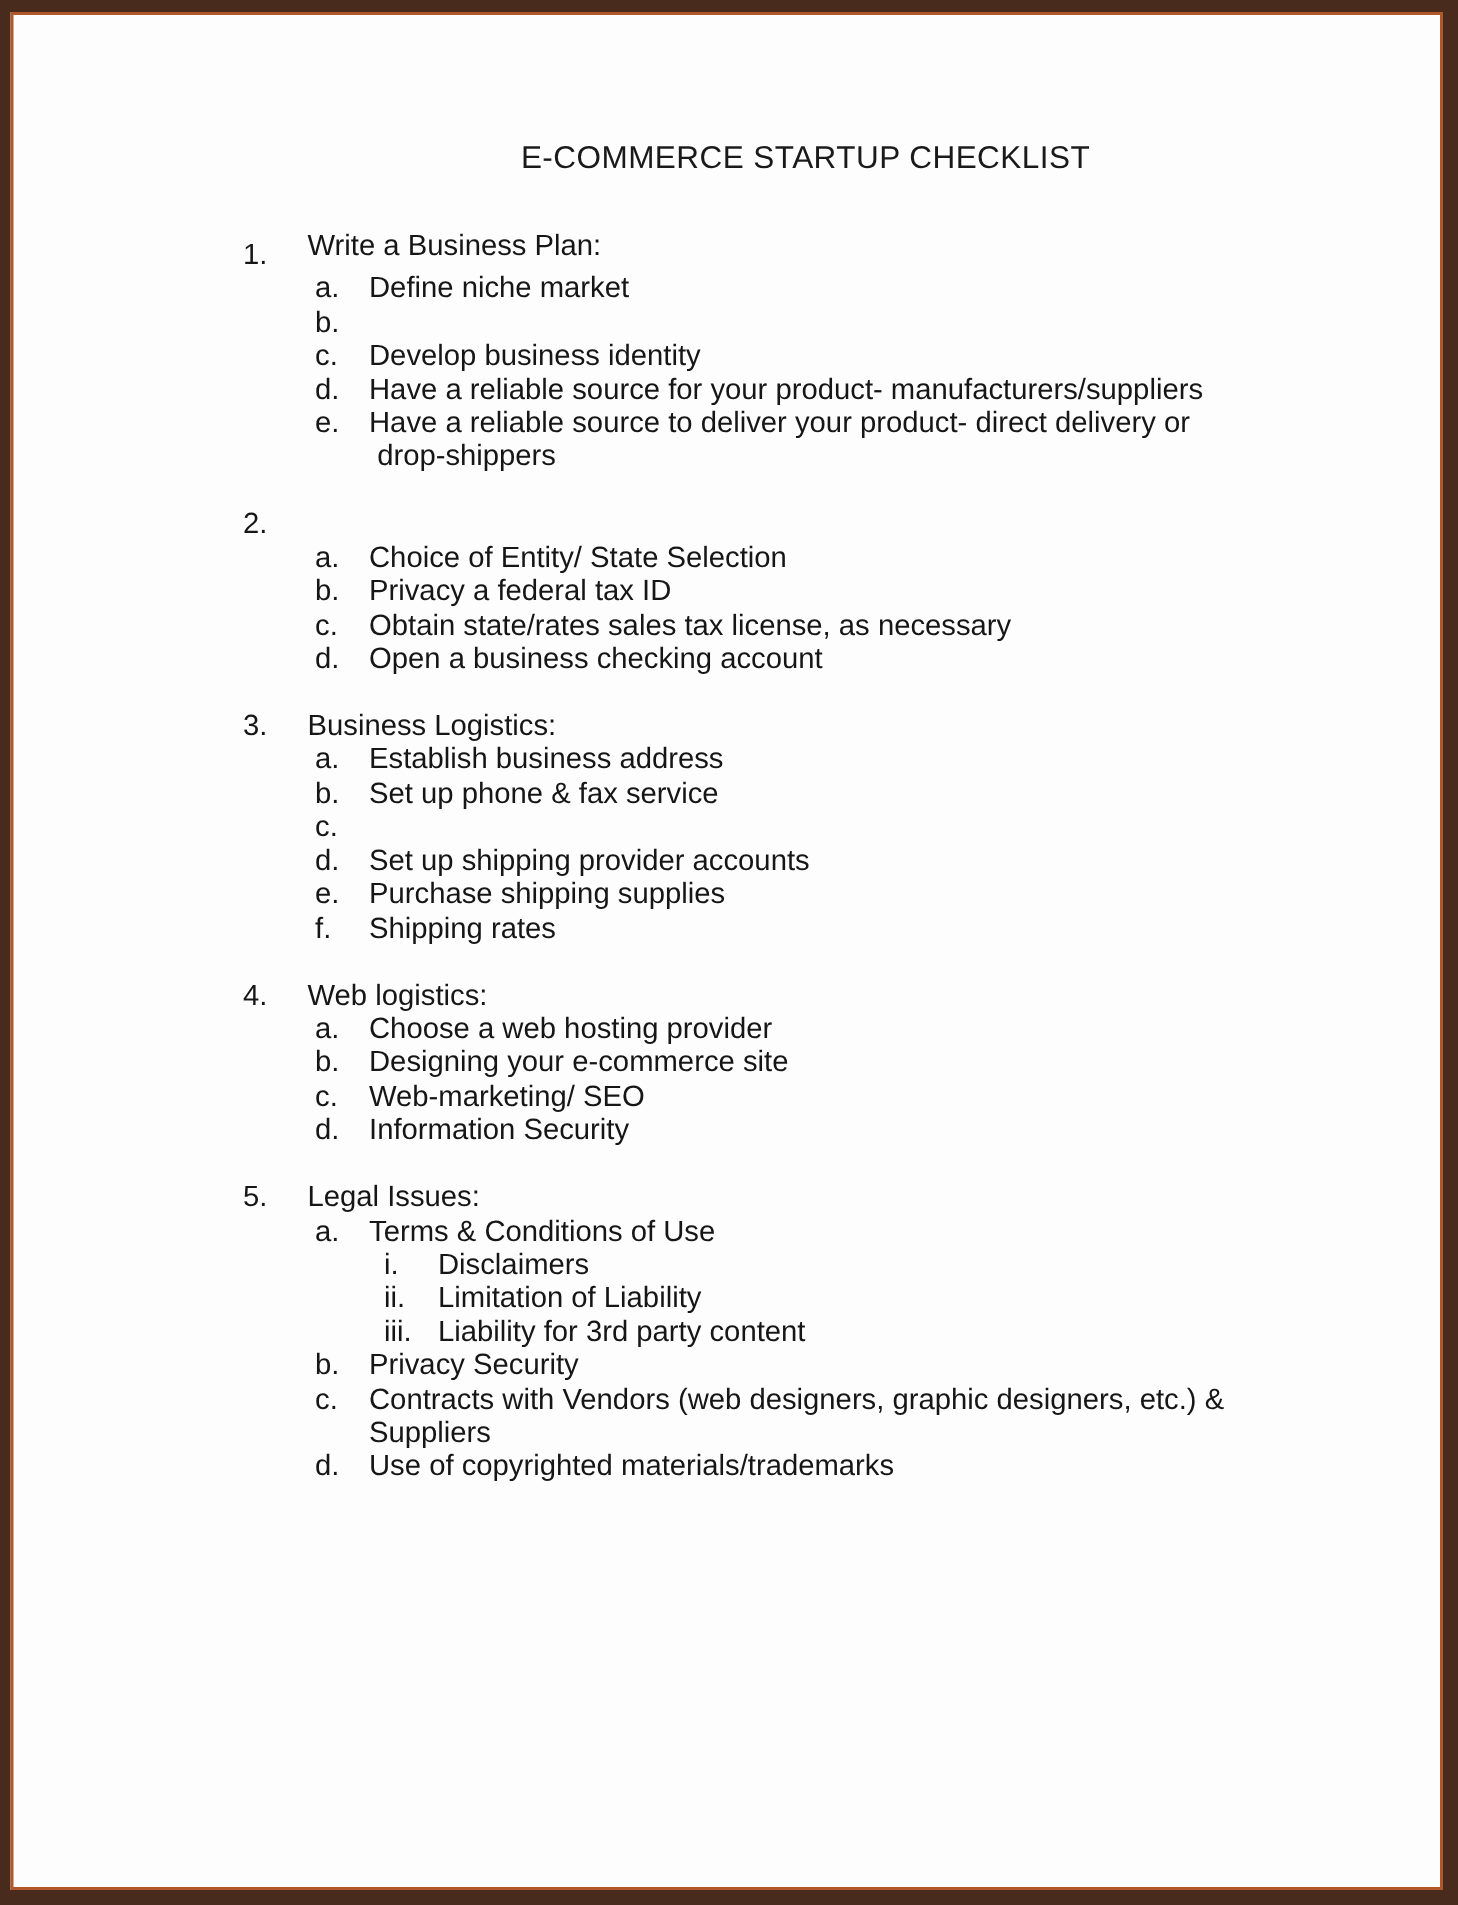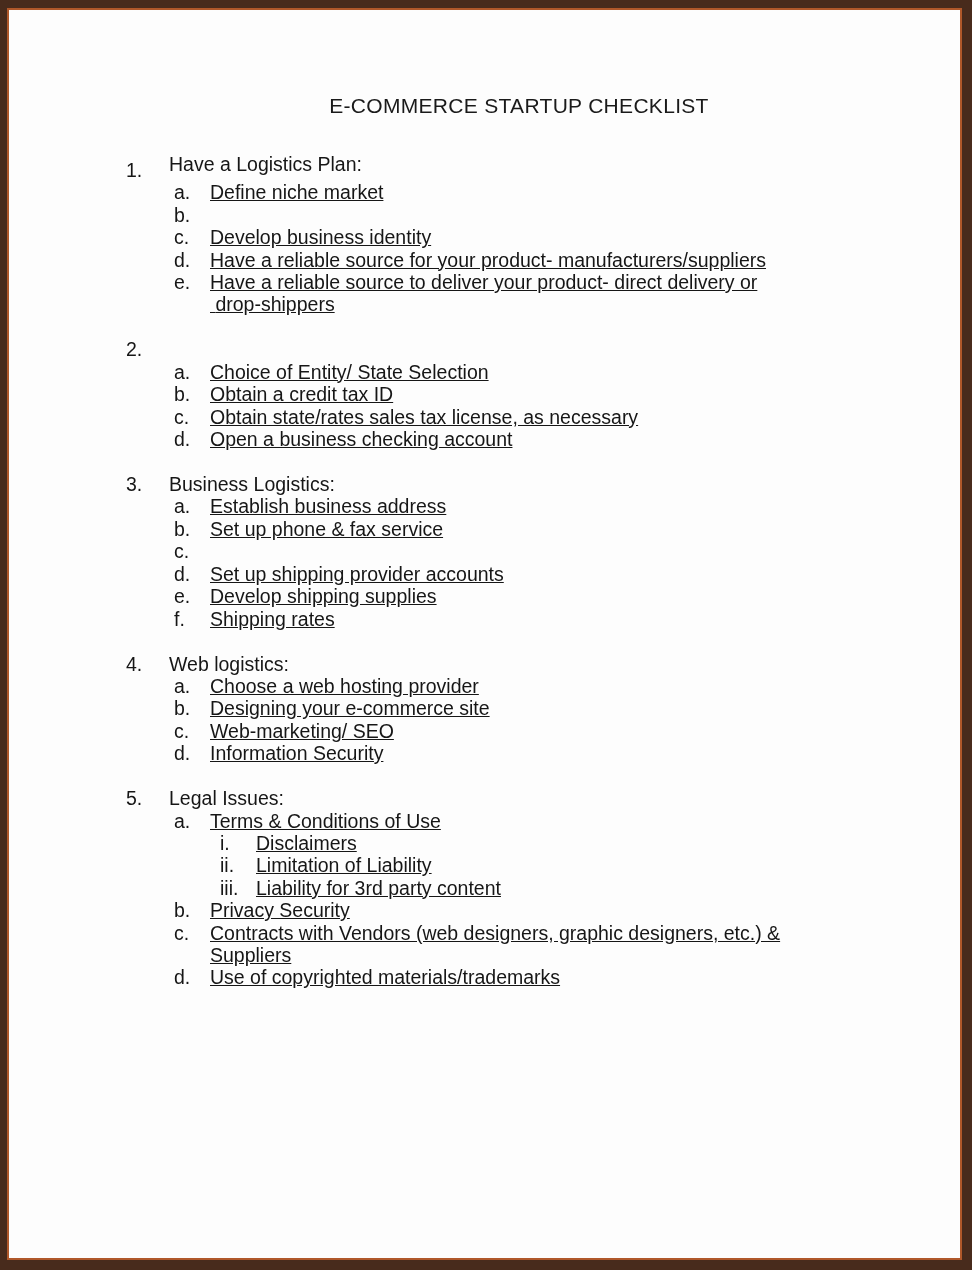--- a/index.html
+++ b/index.html
@@ -20,20 +20,21 @@
     border-color: #482b1c;
     border-width: 8px 10px 10px 7px;
   }
   .paper {
     box-sizing: border-box;
     width: 100%;
     height: 100%;
     border: 2px solid #b0582a;
     background: #fdfdfd;
     overflow: hidden;
+    padding-left: 36px;
   }
   .content {
     padding: 82px 48px 0 117px;
     color: #161616;
     font-size: 19.5px;
     line-height: 22.4px;
   }
   .doc-title {
     font-weight: normal;
     text-align: center;
@@ -45,36 +46,36 @@
   }
   .section { margin-top: 22.6px; }
   .section:first-of-type { margin-top: 0; }
   .heading-row { display: flex; }
   .num-marker { flex: 0 0 43px; }
   
   .section:first-of-type > .heading-row > .num-marker { transform: translateY(6px); }
   .section:first-of-type > .heading-row { margin-bottom: 6px; }
   .item-row { display: flex; margin-left: 48px; }
   .letter-marker { flex: 0 0 36px; }
-  .item-text { white-space: pre-wrap; text-decoration: underline; }
+  .item-text { white-space: pre-wrap; }
   .sub-row { display: flex; margin-left: 94px; }
   .roman-marker { flex: 0 0 36px; }
 </style>
 </head>
 <body>
 
 <div class="frame">
   <div class="paper">
     <div class="content">
       <h1 class="doc-title">E-COMMERCE STARTUP CHECKLIST</h1>
       <div id="checklist">
           <div class="section">
             <div class="heading-row">
               <div class="num-marker">1.</div>
-              <div class="heading-text">Have a Logistics Plan:</div>
+              <div class="heading-text">Write a Business Plan:</div>
             </div>
             <div class="item-row">
               <div class="letter-marker">a.</div>
               <div class="item-text">Define niche market</div>
             </div>
             <div class="item-row">
               <div class="letter-marker">b.</div>
             </div>
             <div class="item-row">
               <div class="letter-marker">c.</div>
@@ -93,21 +94,21 @@
           <div class="section">
             <div class="heading-row">
               <div class="num-marker">2.</div>
             </div>
             <div class="item-row">
               <div class="letter-marker">a.</div>
               <div class="item-text">Choice of Entity/ State Selection</div>
             </div>
             <div class="item-row">
               <div class="letter-marker">b.</div>
-              <div class="item-text">Obtain a credit tax ID</div>
+              <div class="item-text">Privacy a federal tax ID</div>
             </div>
             <div class="item-row">
               <div class="letter-marker">c.</div>
               <div class="item-text">Obtain state/rates sales tax license, as necessary</div>
             </div>
             <div class="item-row">
               <div class="letter-marker">d.</div>
               <div class="item-text">Open a business checking account</div>
             </div>
           </div>
@@ -126,21 +127,21 @@
             </div>
             <div class="item-row">
               <div class="letter-marker">c.</div>
             </div>
             <div class="item-row">
               <div class="letter-marker">d.</div>
               <div class="item-text">Set up shipping provider accounts</div>
             </div>
             <div class="item-row">
               <div class="letter-marker">e.</div>
-              <div class="item-text">Develop shipping supplies</div>
+              <div class="item-text">Purchase shipping supplies</div>
             </div>
             <div class="item-row">
               <div class="letter-marker">f.</div>
               <div class="item-text">Shipping rates</div>
             </div>
           </div>
           <div class="section">
             <div class="heading-row">
               <div class="num-marker">4.</div>
               <div class="heading-text">Web logistics:</div>

